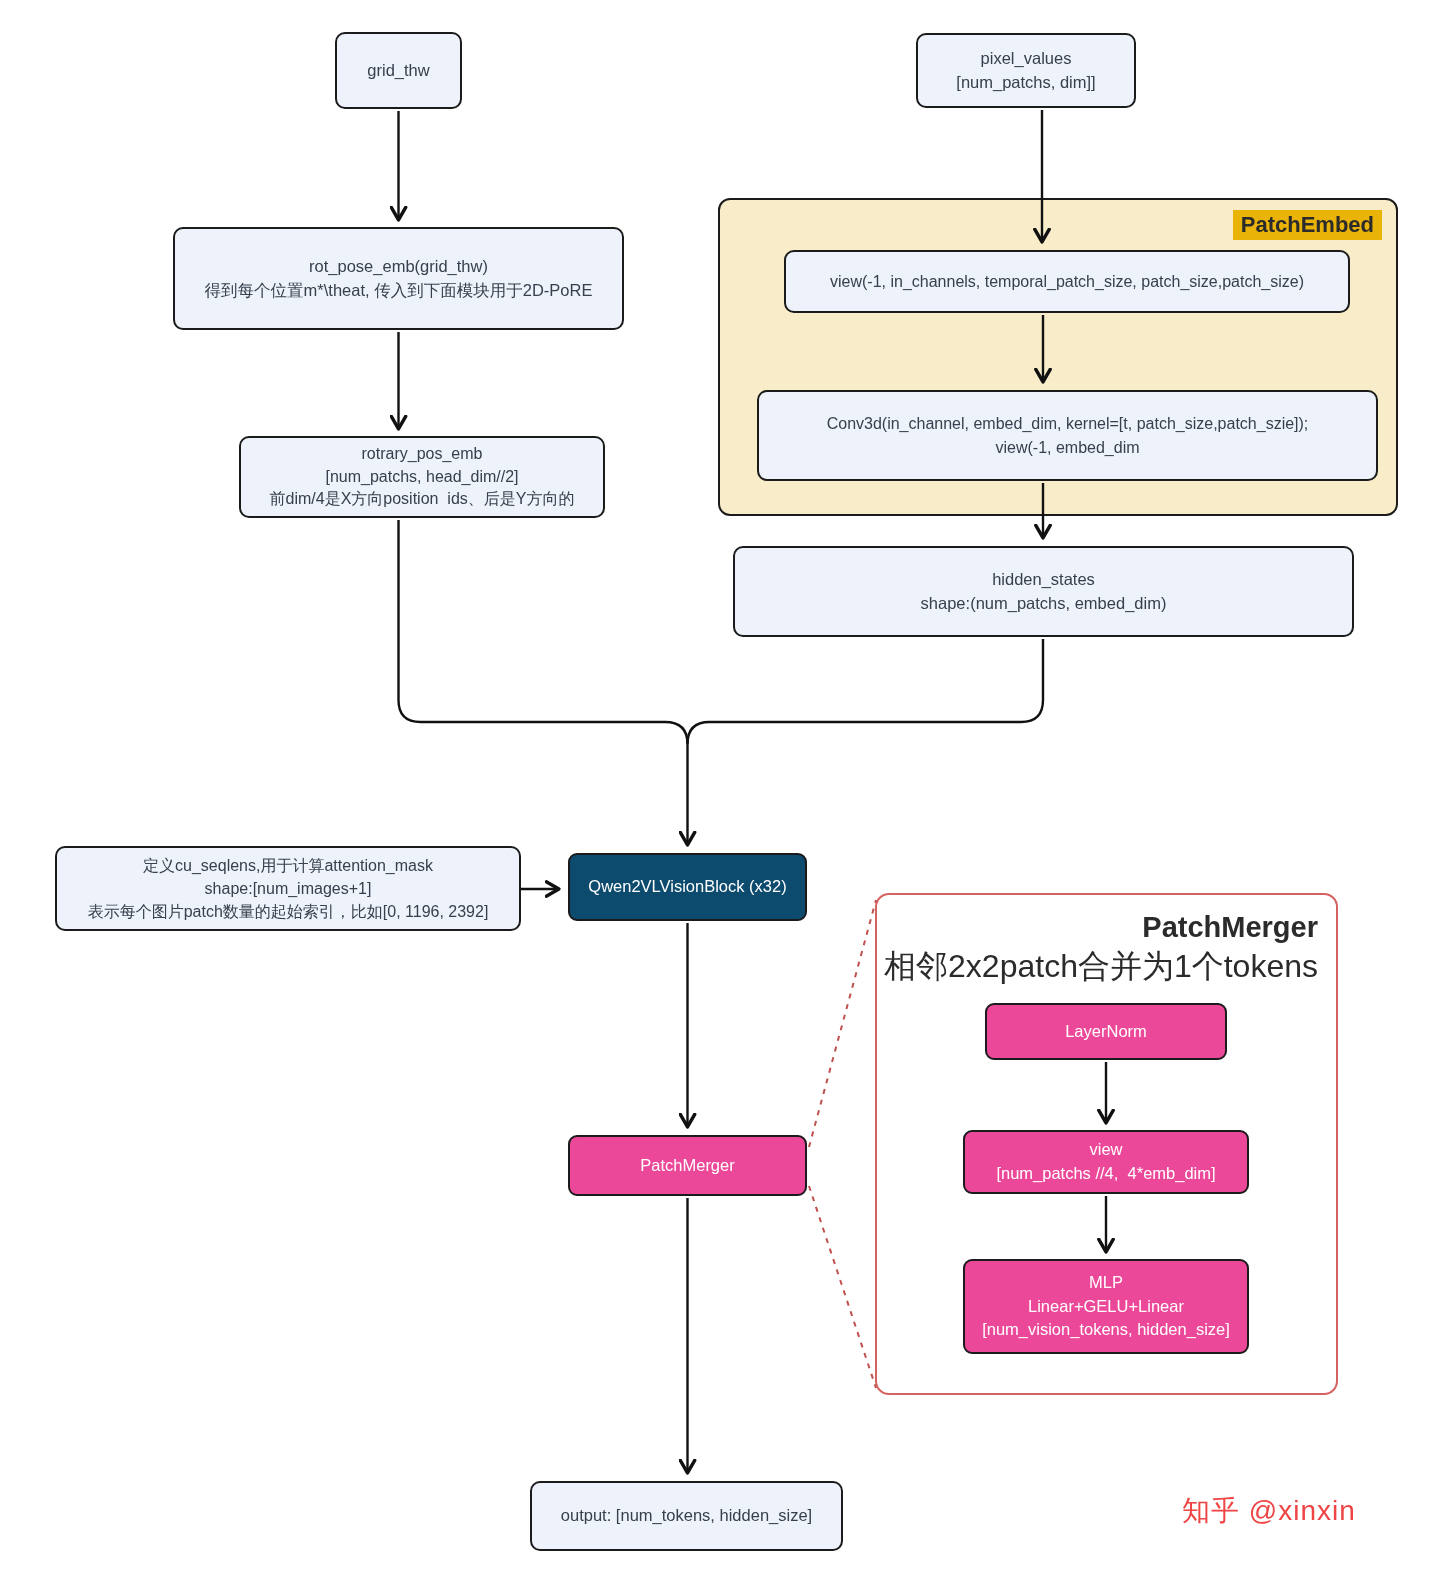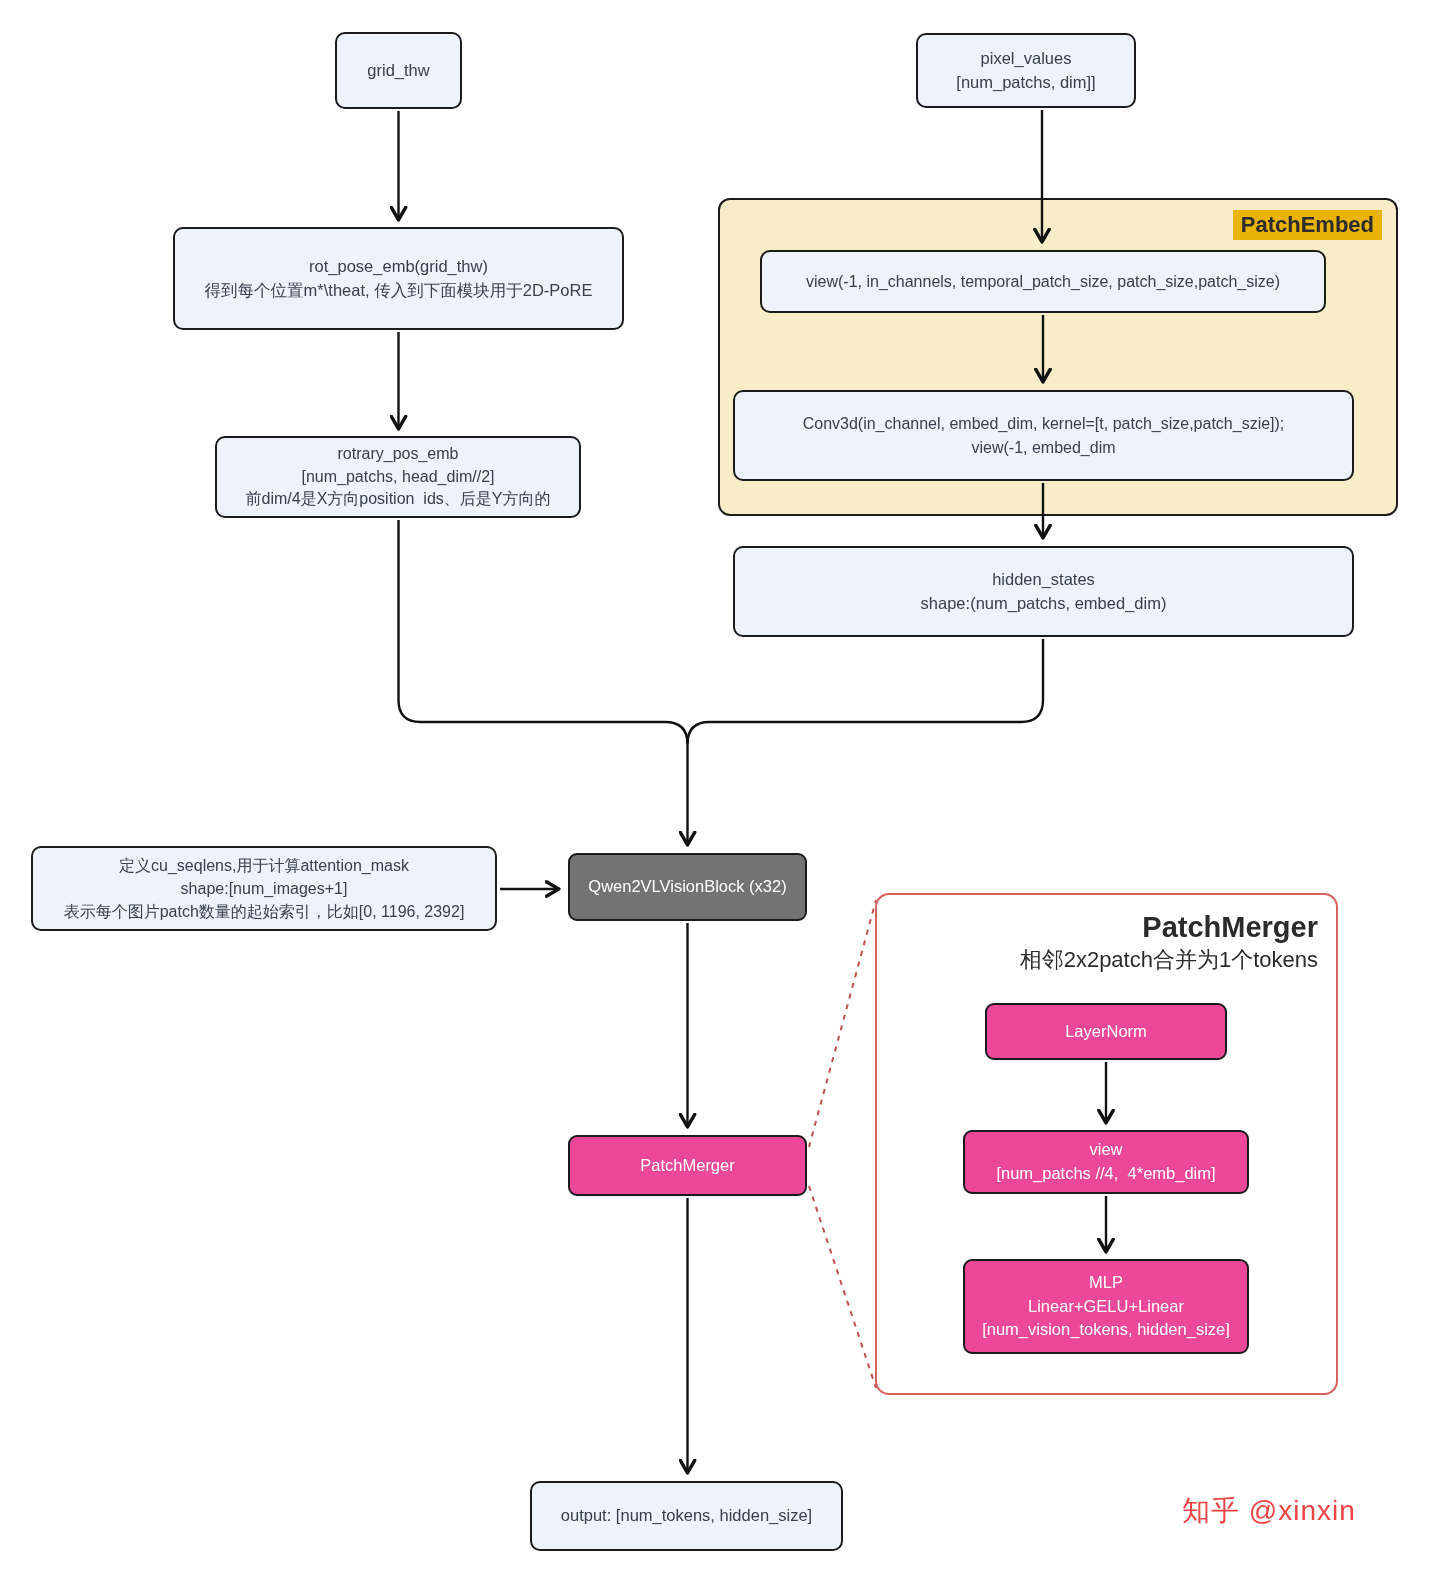--- a/index.html
+++ b/index.html
@@ -17,33 +17,33 @@
   .panel-merger {
     background: #ffffff; border: 2.5px solid #d4625e; border-radius: 14px;
   }
   .panel-title-embed {
     position: absolute; top: 10px; right: 14px;
     font-size: 22px; font-weight: bold; color: #2b2b2b;
     background: #eab308; padding: 2px 8px;
   }
   .merger-head { position: absolute; top: 14px; right: 18px; text-align: right; color: #2b2b2b; }
   .merger-title { font-size: 29px; font-weight: bold; line-height: 1.25; }
-  .merger-sub { font-size: 22px; line-height: 1.35; }
+  .merger-sub { font-size: 32px; line-height: 1.35; }
   .node {
     position: absolute; z-index: 2;
     display: flex; flex-direction: column; justify-content: center; align-items: center;
     text-align: center;
     background: #edf2fb; border: 2.5px solid #1b1b1b; border-radius: 10px;
     color: #38404d; font-size: 16.5px; line-height: 1.45;
     padding: 3px 8px;
   }
   .node .ln { white-space: pre; }
-  .node.blue { background: #737373; color: #ffffff; border-radius: 9px; }
+  .node.blue { background: #0c4a6e; color: #ffffff; border-radius: 9px; }
   .node.red  { background: #ec4899; color: #ffffff; border-radius: 9px; }
-  .node.small-text { font-size: 16px; }
+  .node.small-text { font-size: 16px; margin-left: 24px; }
   .watermark {
     position: absolute; z-index: 3; left: 1182px; top: 1492px;
     font-size: 28px; color: #ef4444; letter-spacing: 1px; white-space: nowrap;
   }
 </style>
 </head>
 <body>
 
 <div class="canvas">
 

